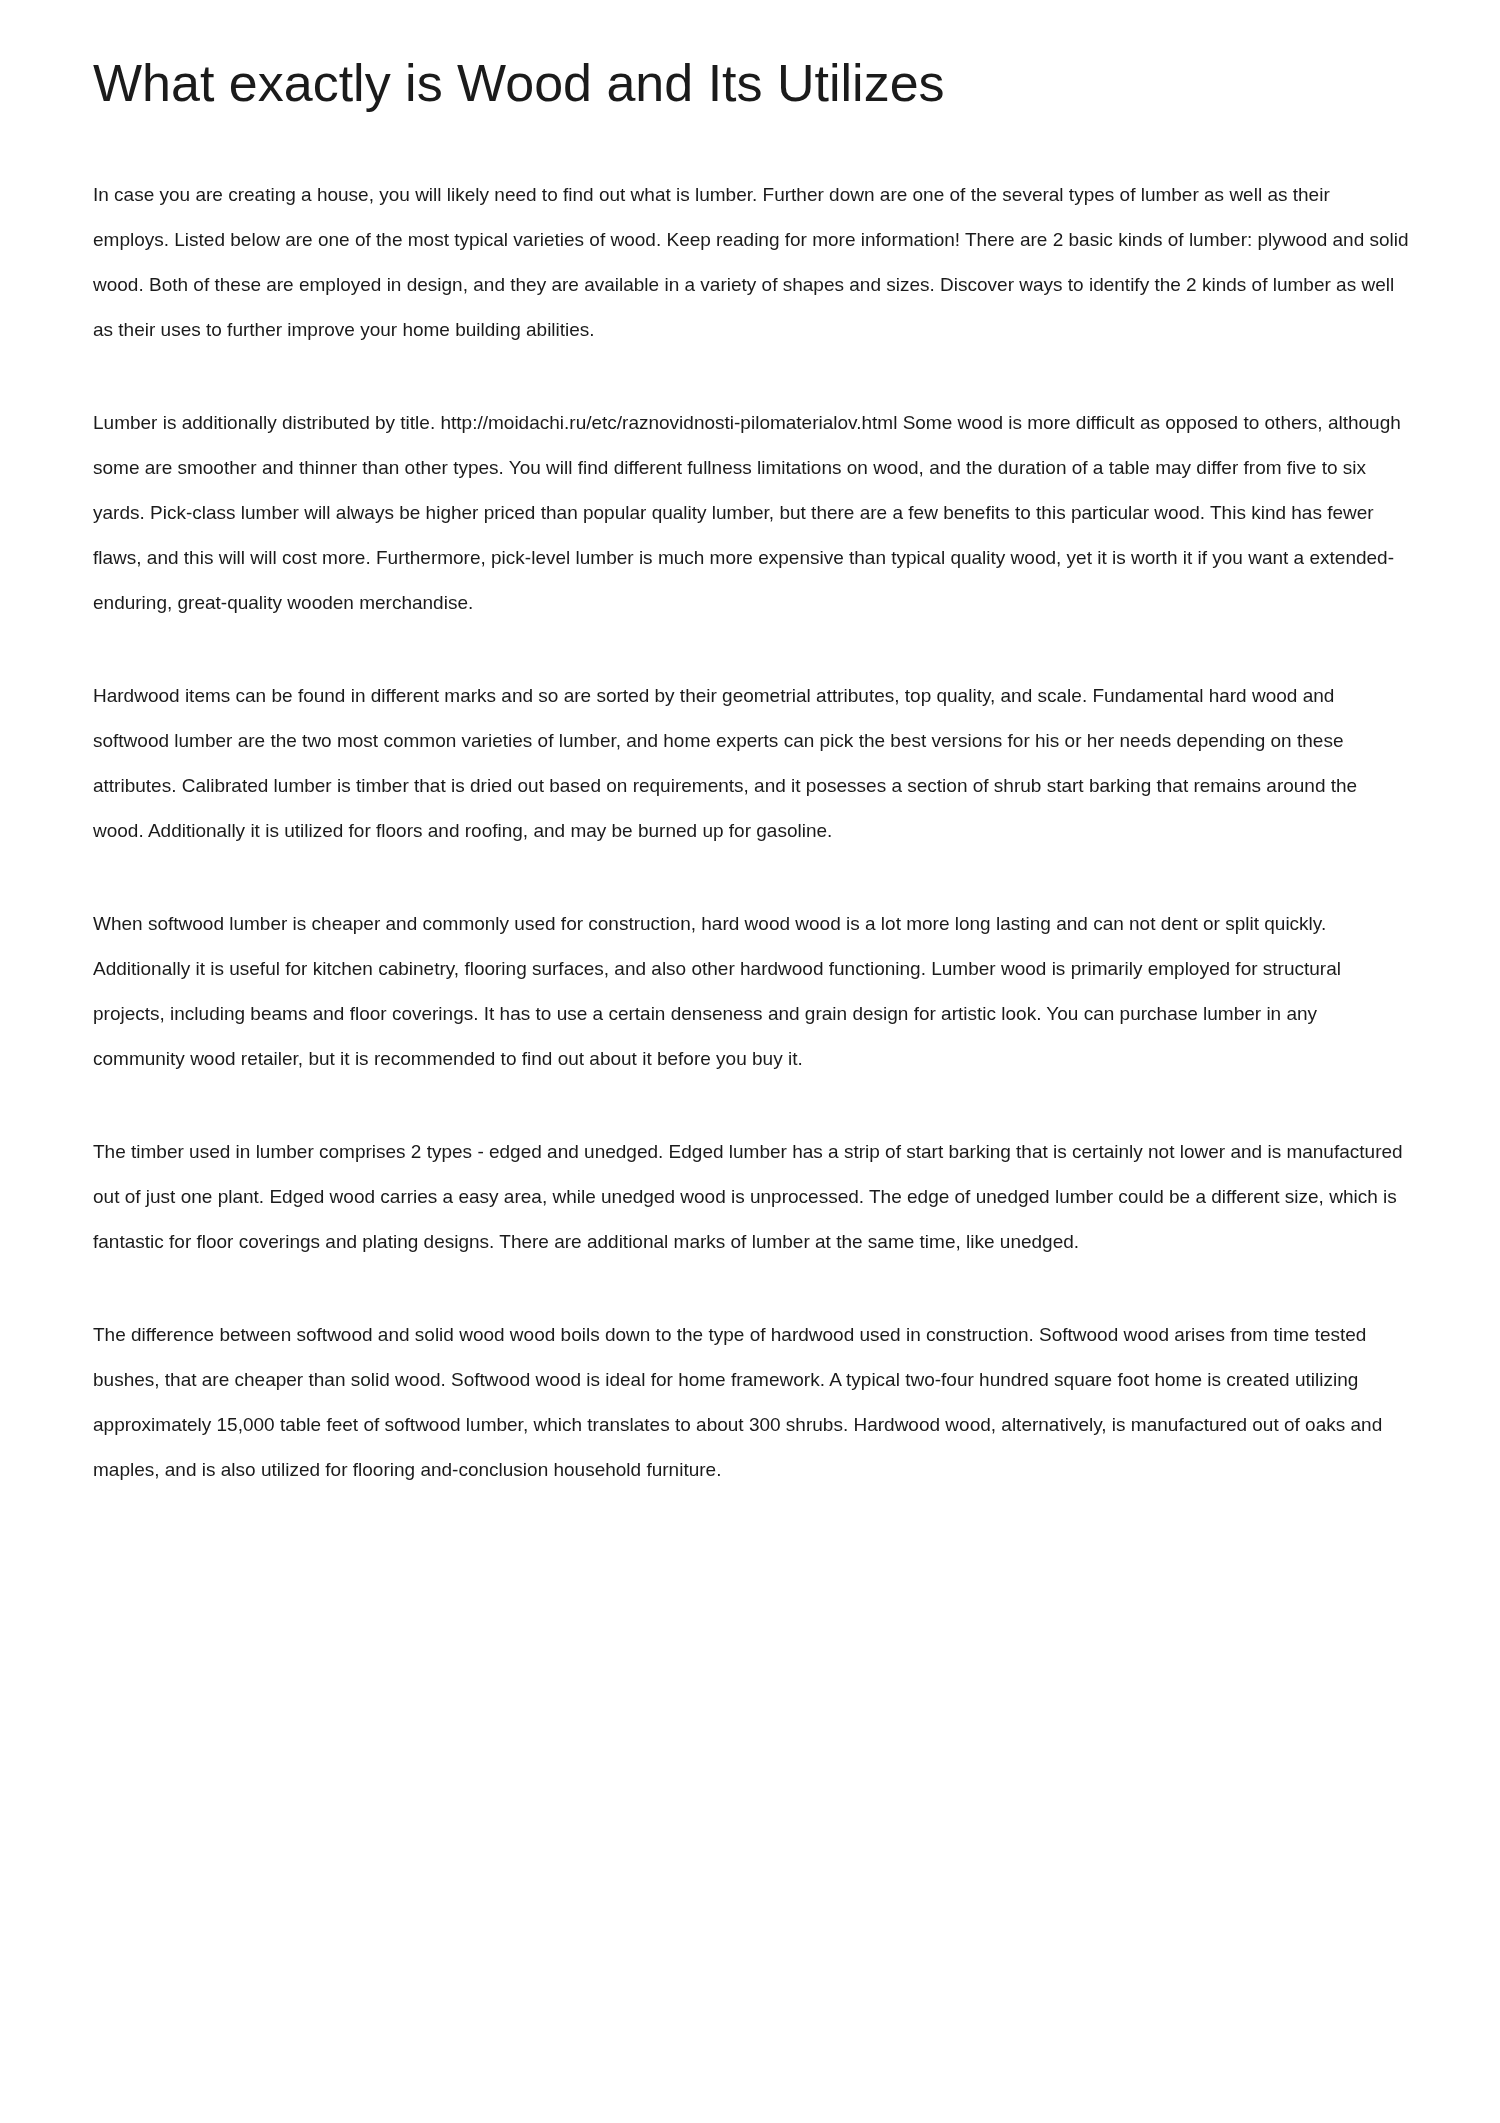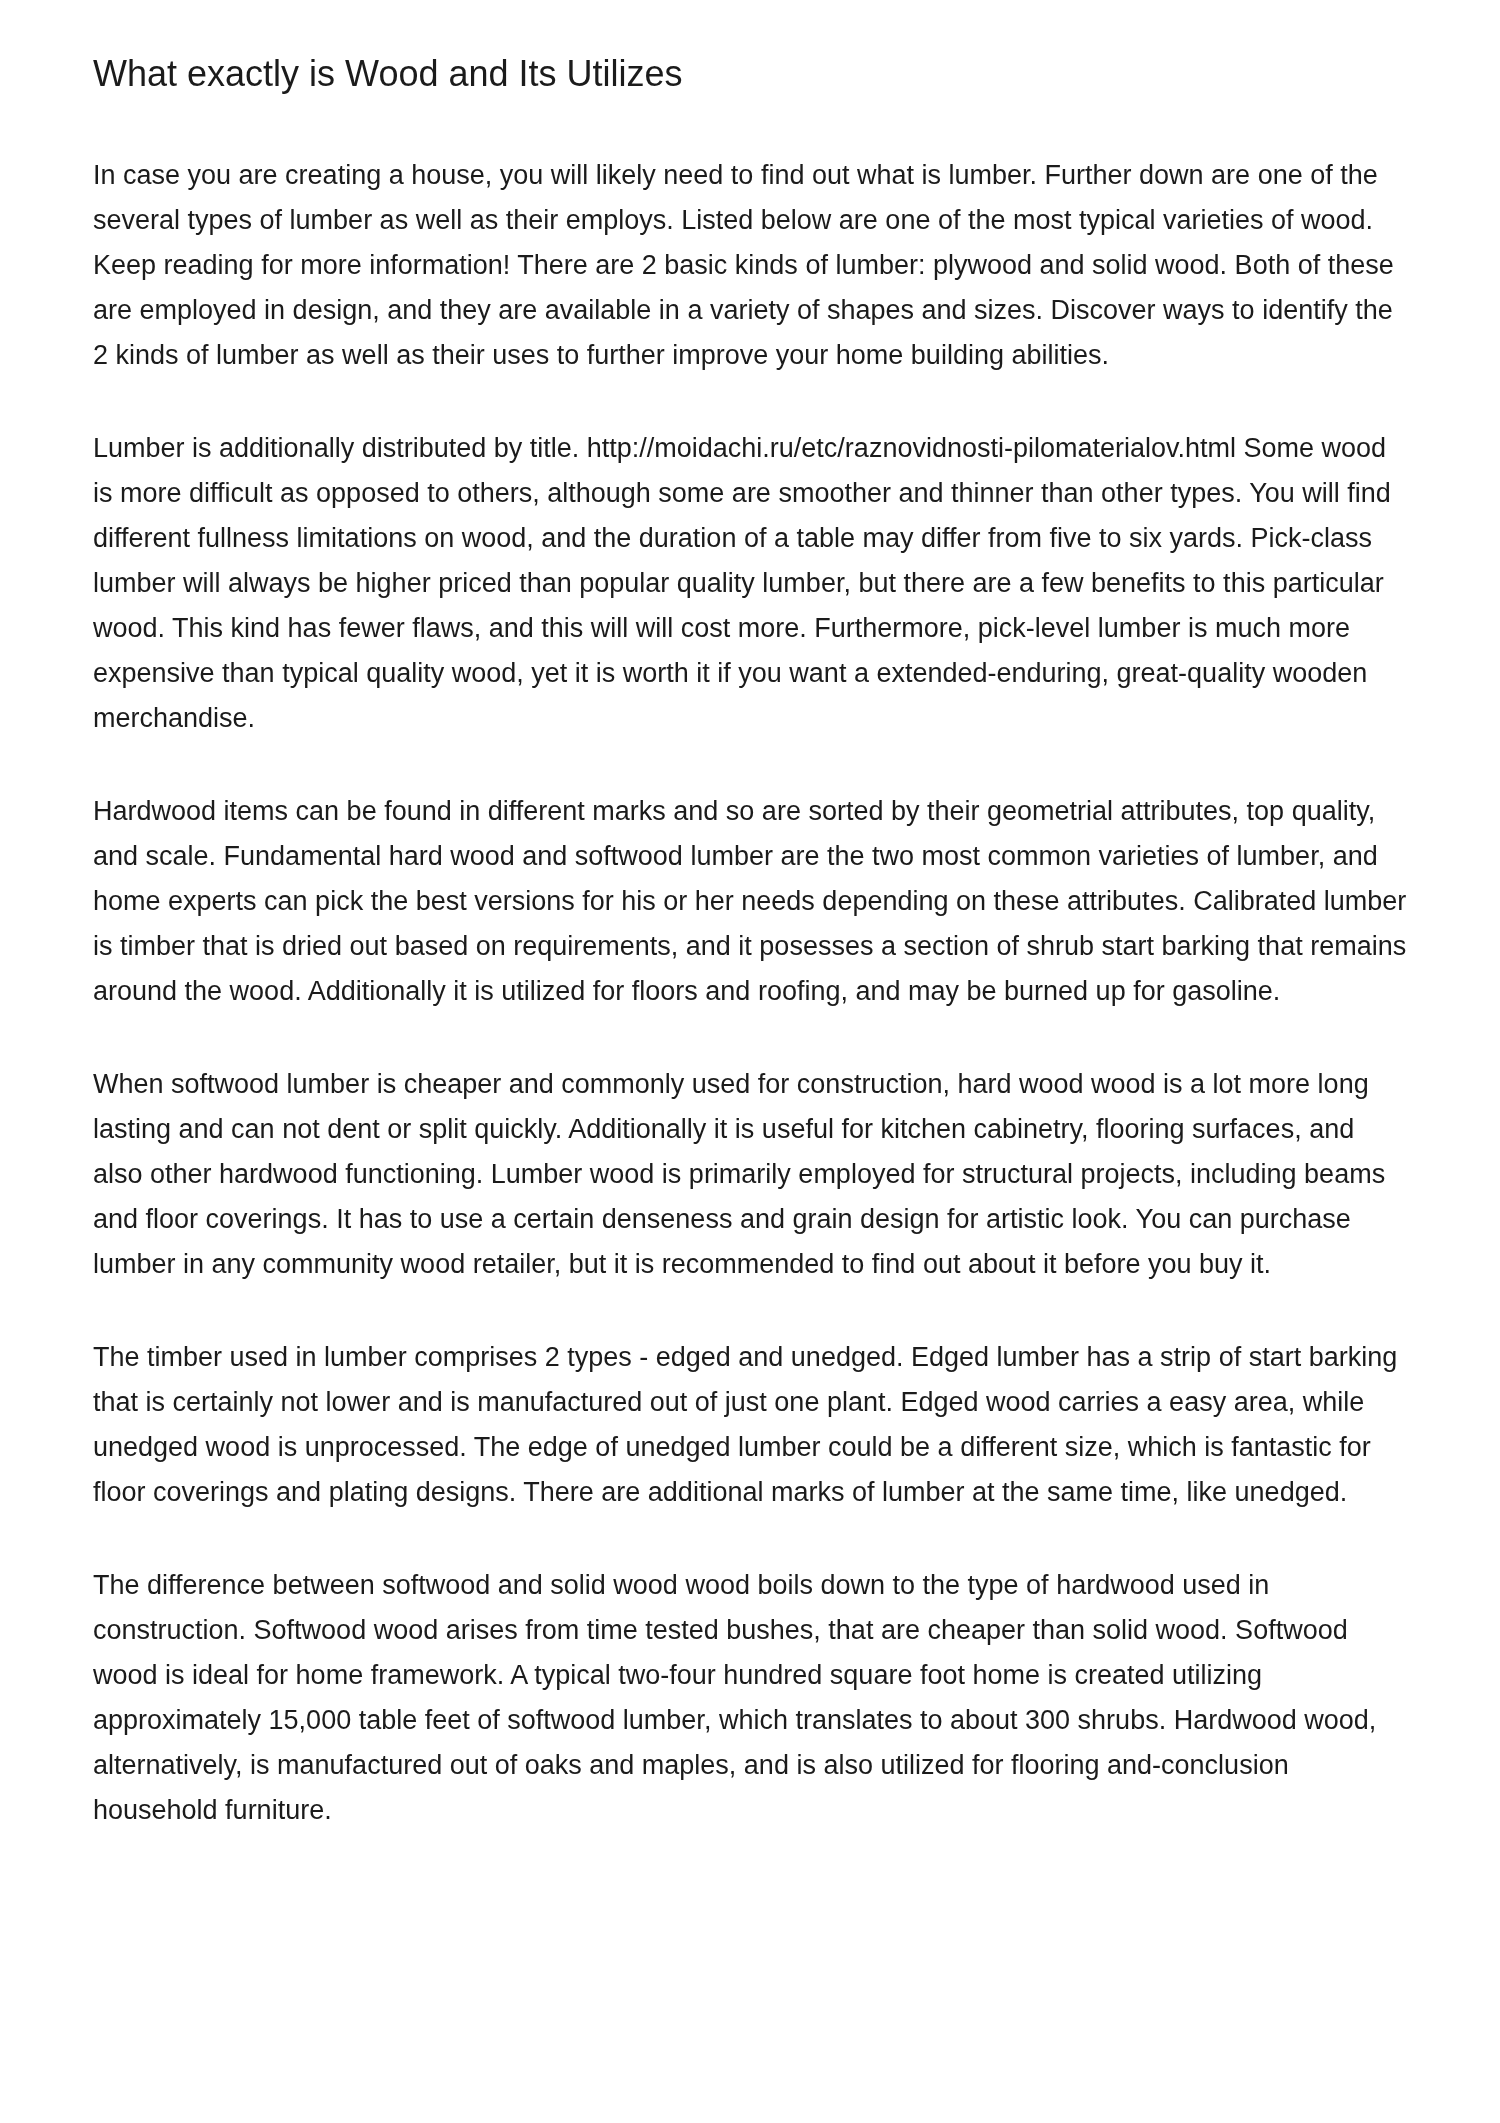--- a/index.html
+++ b/index.html
@@ -15,29 +15,29 @@
     background: #ffffff;
     overflow: hidden;
     font-family: "Liberation Sans", "DejaVu Sans", sans-serif;
     color: #1b1b1b;
   }
   .content {
     padding: 52px 90px 0 93px;
   }
   h1.title {
     margin: 0 0 58px 0;
-    font-size: 36px;
+    font-size: 52px;
     line-height: 1.2;
     font-weight: 400;
     letter-spacing: 0;
     color: #1b1b1b;
   }
   p.body-paragraph {
     margin: 0 0 48px 0;
-    font-size: 27px;
+    font-size: 19px;
     line-height: 45px;
     font-weight: 400;
     color: #1b1b1b;
     text-align: left;
     word-wrap: break-word;
   }
 </style>
 </head>
 <body>
 

